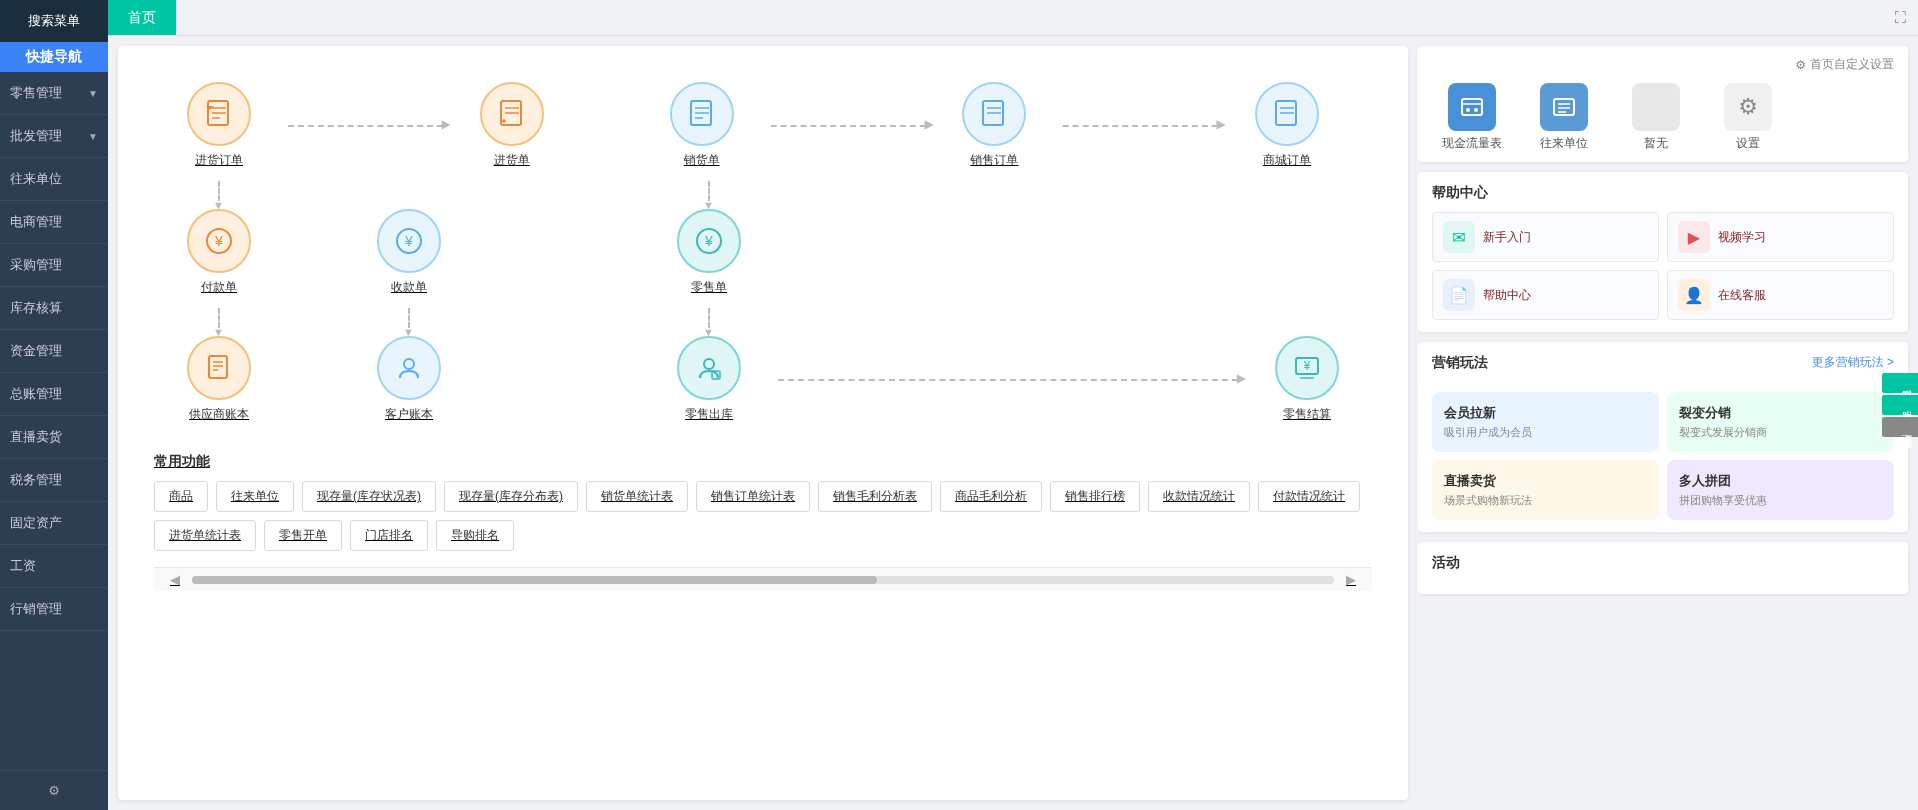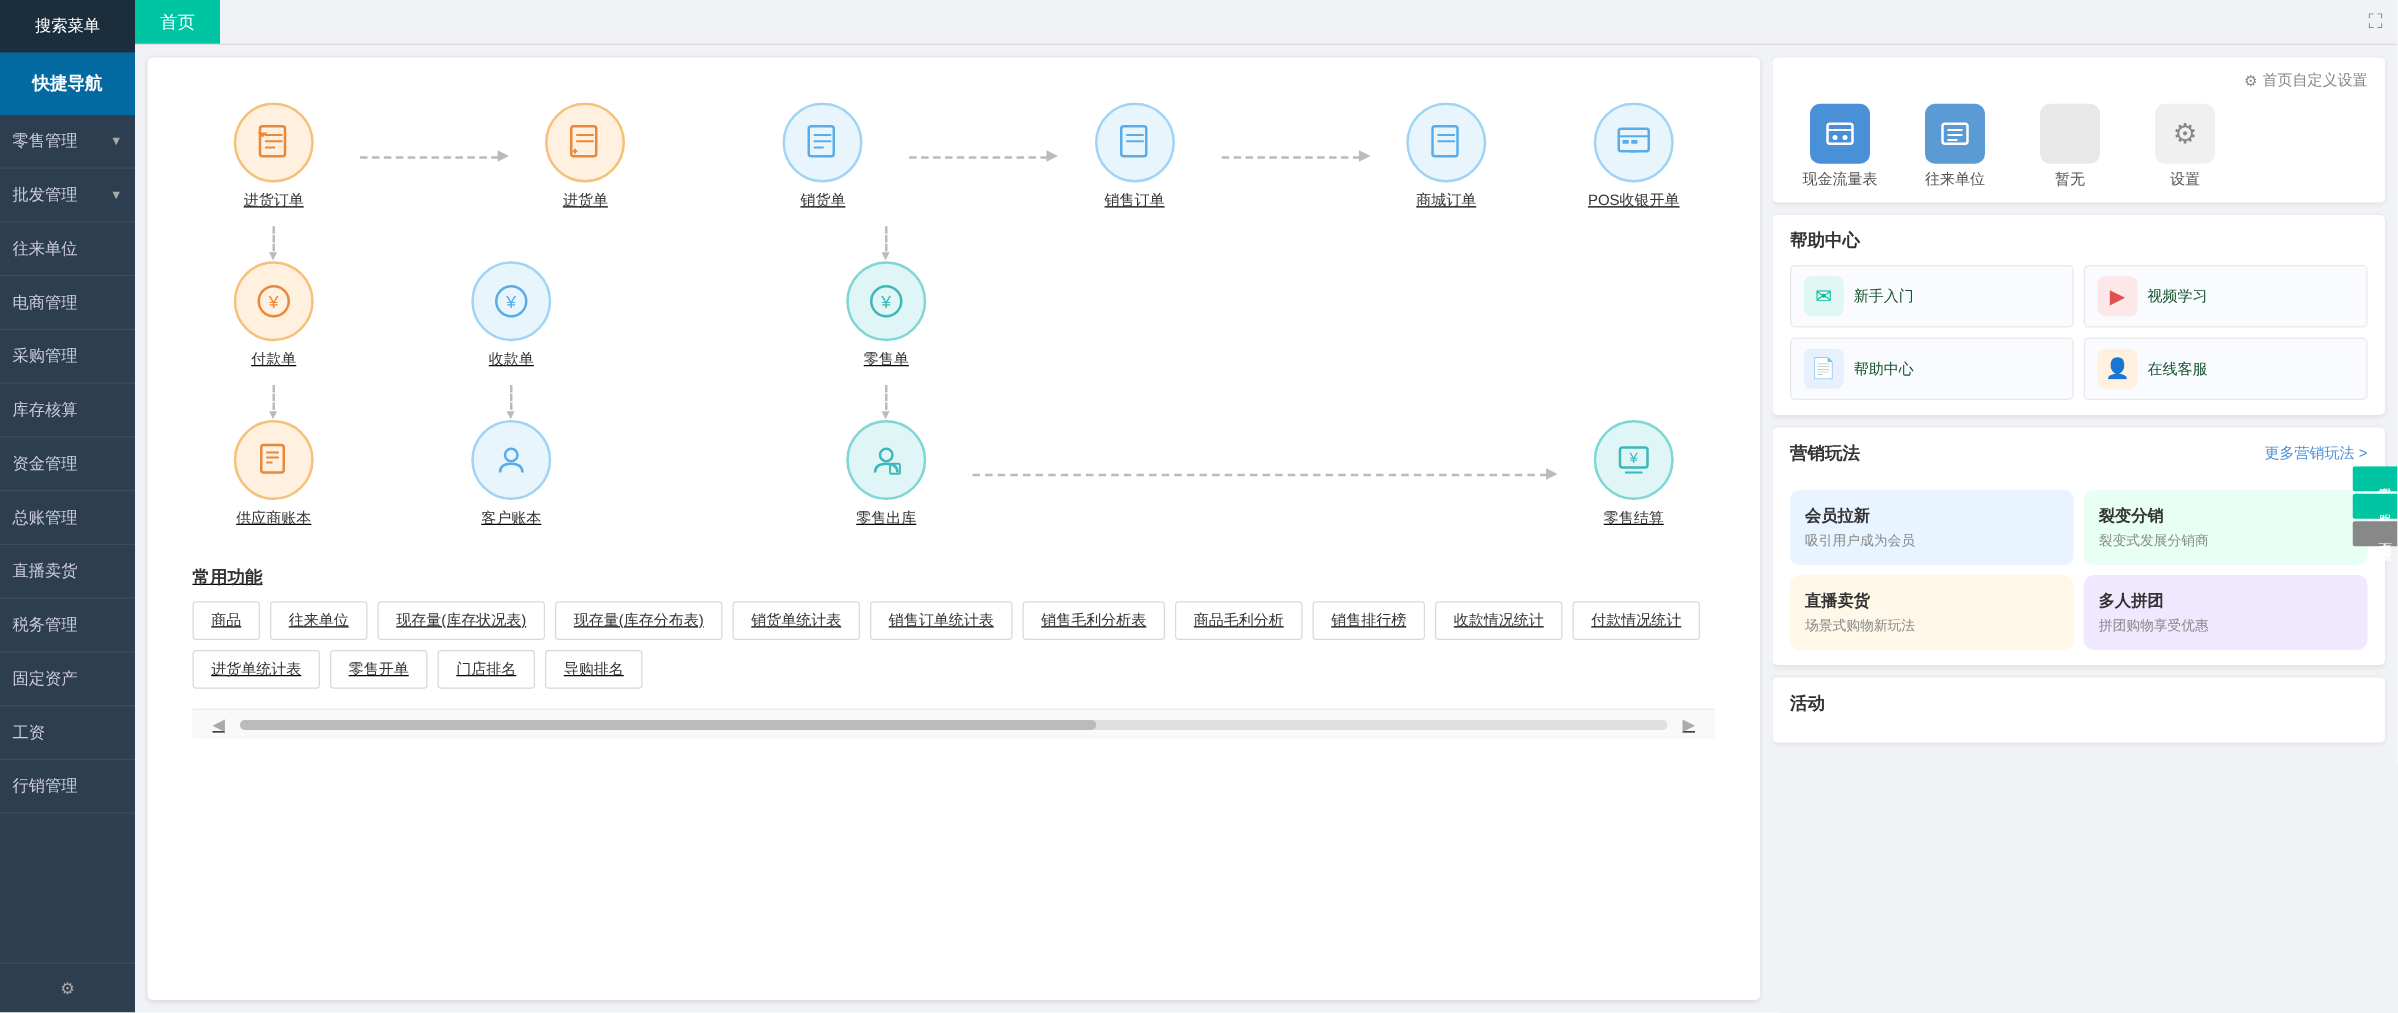--- a/index.html
+++ b/index.html
@@ -17,23 +17,23 @@
     }
     .sidebar-search {
       background: #1a2e3d;
       color: #fff;
       padding: 12px 10px;
       font-size: 13px;
       cursor: pointer;
       text-align: center;
     }
     .sidebar-nav-header {
-      background: #0369a1;
+      background: #3b82f6;
       color: #fff;
-      padding: 16px;
+      padding: 6px;
       font-size: 14px;
       font-weight: bold;
       text-align: center;
     }
     .sidebar-item {
       color: #ccd;
       padding: 12px 10px;
       font-size: 13px;
       cursor: pointer;
       display: flex;
@@ -320,21 +320,21 @@
       display: flex;
       align-items: center;
       justify-content: center;
       font-size: 16px;
       flex-shrink: 0;
     }
     .help-icon.teal { background: #e0f7f4; color: #00b89a; }
     .help-icon.pink { background: #fce8e8; color: #e05050; }
     .help-icon.blue { background: #e8f0fe; color: #4a7ce0; }
     .help-icon.orange { background: #fff0e0; color: #e0883a; }
-    .help-text { font-size: 12px; color: #14532d; }
+    .help-text { font-size: 12px; color: #7f1d1d; }
 
     
     .marketing-section {
       background: #fff;
       border-radius: 4px;
       padding: 12px 14px;
       margin-bottom: 10px;
       box-shadow: 0 1px 4px rgba(0,0,0,0.08);
     }
     .section-header {
@@ -521,32 +521,20 @@
               <div class="flow-circle blue-light">
                 <svg width="30" height="30" viewBox="0 0 30 30">
                     <rect x="4" y="2" width="20" height="24" rx="2" fill="none" stroke="#5aace8" stroke-width="2"></rect>
                     <line x1="8" y1="9" x2="22" y2="9" stroke="#5aace8" stroke-width="1.5"></line>
                     <line x1="8" y1="14" x2="22" y2="14" stroke="#5aace8" stroke-width="1.5"></line>
                   </svg>
               </div>
               <span class="flow-label">商城订单</span>
             </div>
             <div style="width:20px;"></div>
-            <div class="flow-node">
-              <div class="flow-circle blue-light">
-                <svg width="30" height="30" viewBox="0 0 30 30">
-                    <rect x="3" y="4" width="24" height="18" rx="2" fill="none" stroke="#5aace8" stroke-width="2"></rect>
-                    <line x1="3" y1="10" x2="27" y2="10" stroke="#5aace8" stroke-width="1.5"></line>
-                    <rect x="6" y="13" width="5" height="3" rx="0.5" fill="#5aace8"></rect>
-                    <rect x="13" y="13" width="5" height="3" rx="0.5" fill="#5aace8"></rect>
-                    <line x1="12" y1="22" x2="18" y2="22" stroke="#5aace8" stroke-width="2"></line>
-                  </svg>
-              </div>
-              <span class="flow-label">POS收银开单</span>
-            </div>
           </div>
 
           <div style="display:flex; align-items:flex-start; margin-bottom:6px;">
             <div style="width:130px; display:flex; justify-content:center;">
               <div class="dashed-arrow-down"></div>
             </div>
             <div style="width:60px;"></div>
             <div style="width:130px;"></div>
             <div style="width:20px;"></div>
             <div style="width:130px;"></div>

